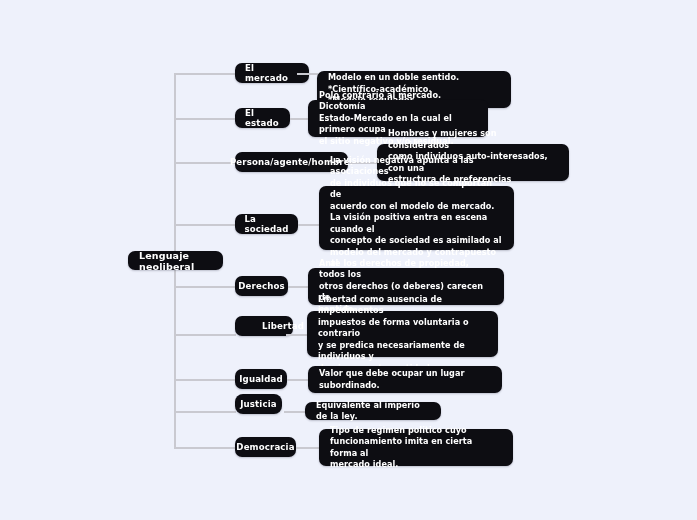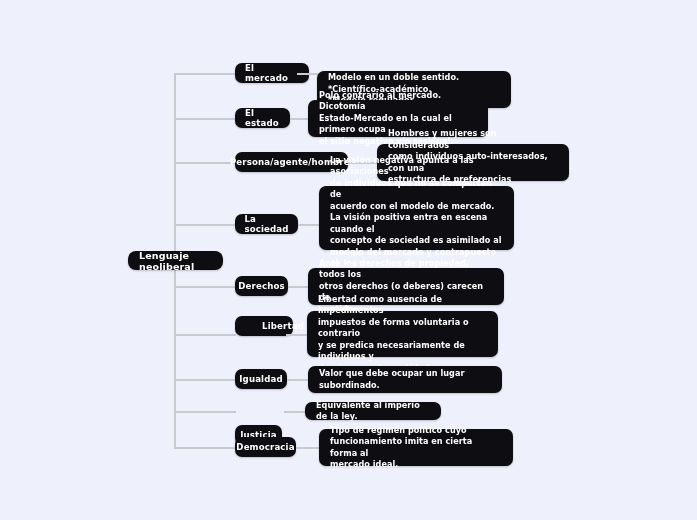--- a/index.html
+++ b/index.html
@@ -49,21 +49,20 @@
     align-items: center;
     box-shadow: 0 1px 2px rgba(20,20,40,0.22);
   }
 
   .root {
     font-size: 9.5px;
     font-weight: bold;
     letter-spacing: 0.15px;
     padding: 0 11px;
     justify-content: center;
-    border-radius: 8px;
   }
 
   .label {
     font-size: 8.6px;
     font-weight: bold;
     letter-spacing: 0.15px;
     padding: 0 10px;
     justify-content: center;
   }
 
@@ -164,21 +163,21 @@
   <div class="node label" style="left:235px; top:369px; width:52px; height:20px;">
     <span>Igualdad</span>
   </div>
   <div class="stub" style="left:287px; top:379px; width:22px;"></div>
   <div class="node detail" style="left:308px; top:366px; width:194px; height:27px;">
     <span>Valor que debe ocupar un lugar
 subordinado.</span>
   </div>
 
   <div class="branch" style="left:174px; top:411px; width:62px;"></div>
-  <div class="node label" style="left:235px; top:425px; width:47px; height:20px;">
+  <div class="node label" style="left:235px; top:394px; width:47px; height:20px;border-radius:8px;">
     <span>Justicia</span>
   </div>
   <div class="stub" style="left:284px; top:411px; width:22px;"></div>
   <div class="node detail" style="left:305px; top:402px; width:136px; height:18px;">
     <span>Equivalente al imperio de la ley.</span>
   </div>
 
   <div class="branch" style="left:174px; top:447px; width:62px;"></div>
   <div class="node label" style="left:235px; top:437px; width:61px; height:20px;">
     <span>Democracia</span>

